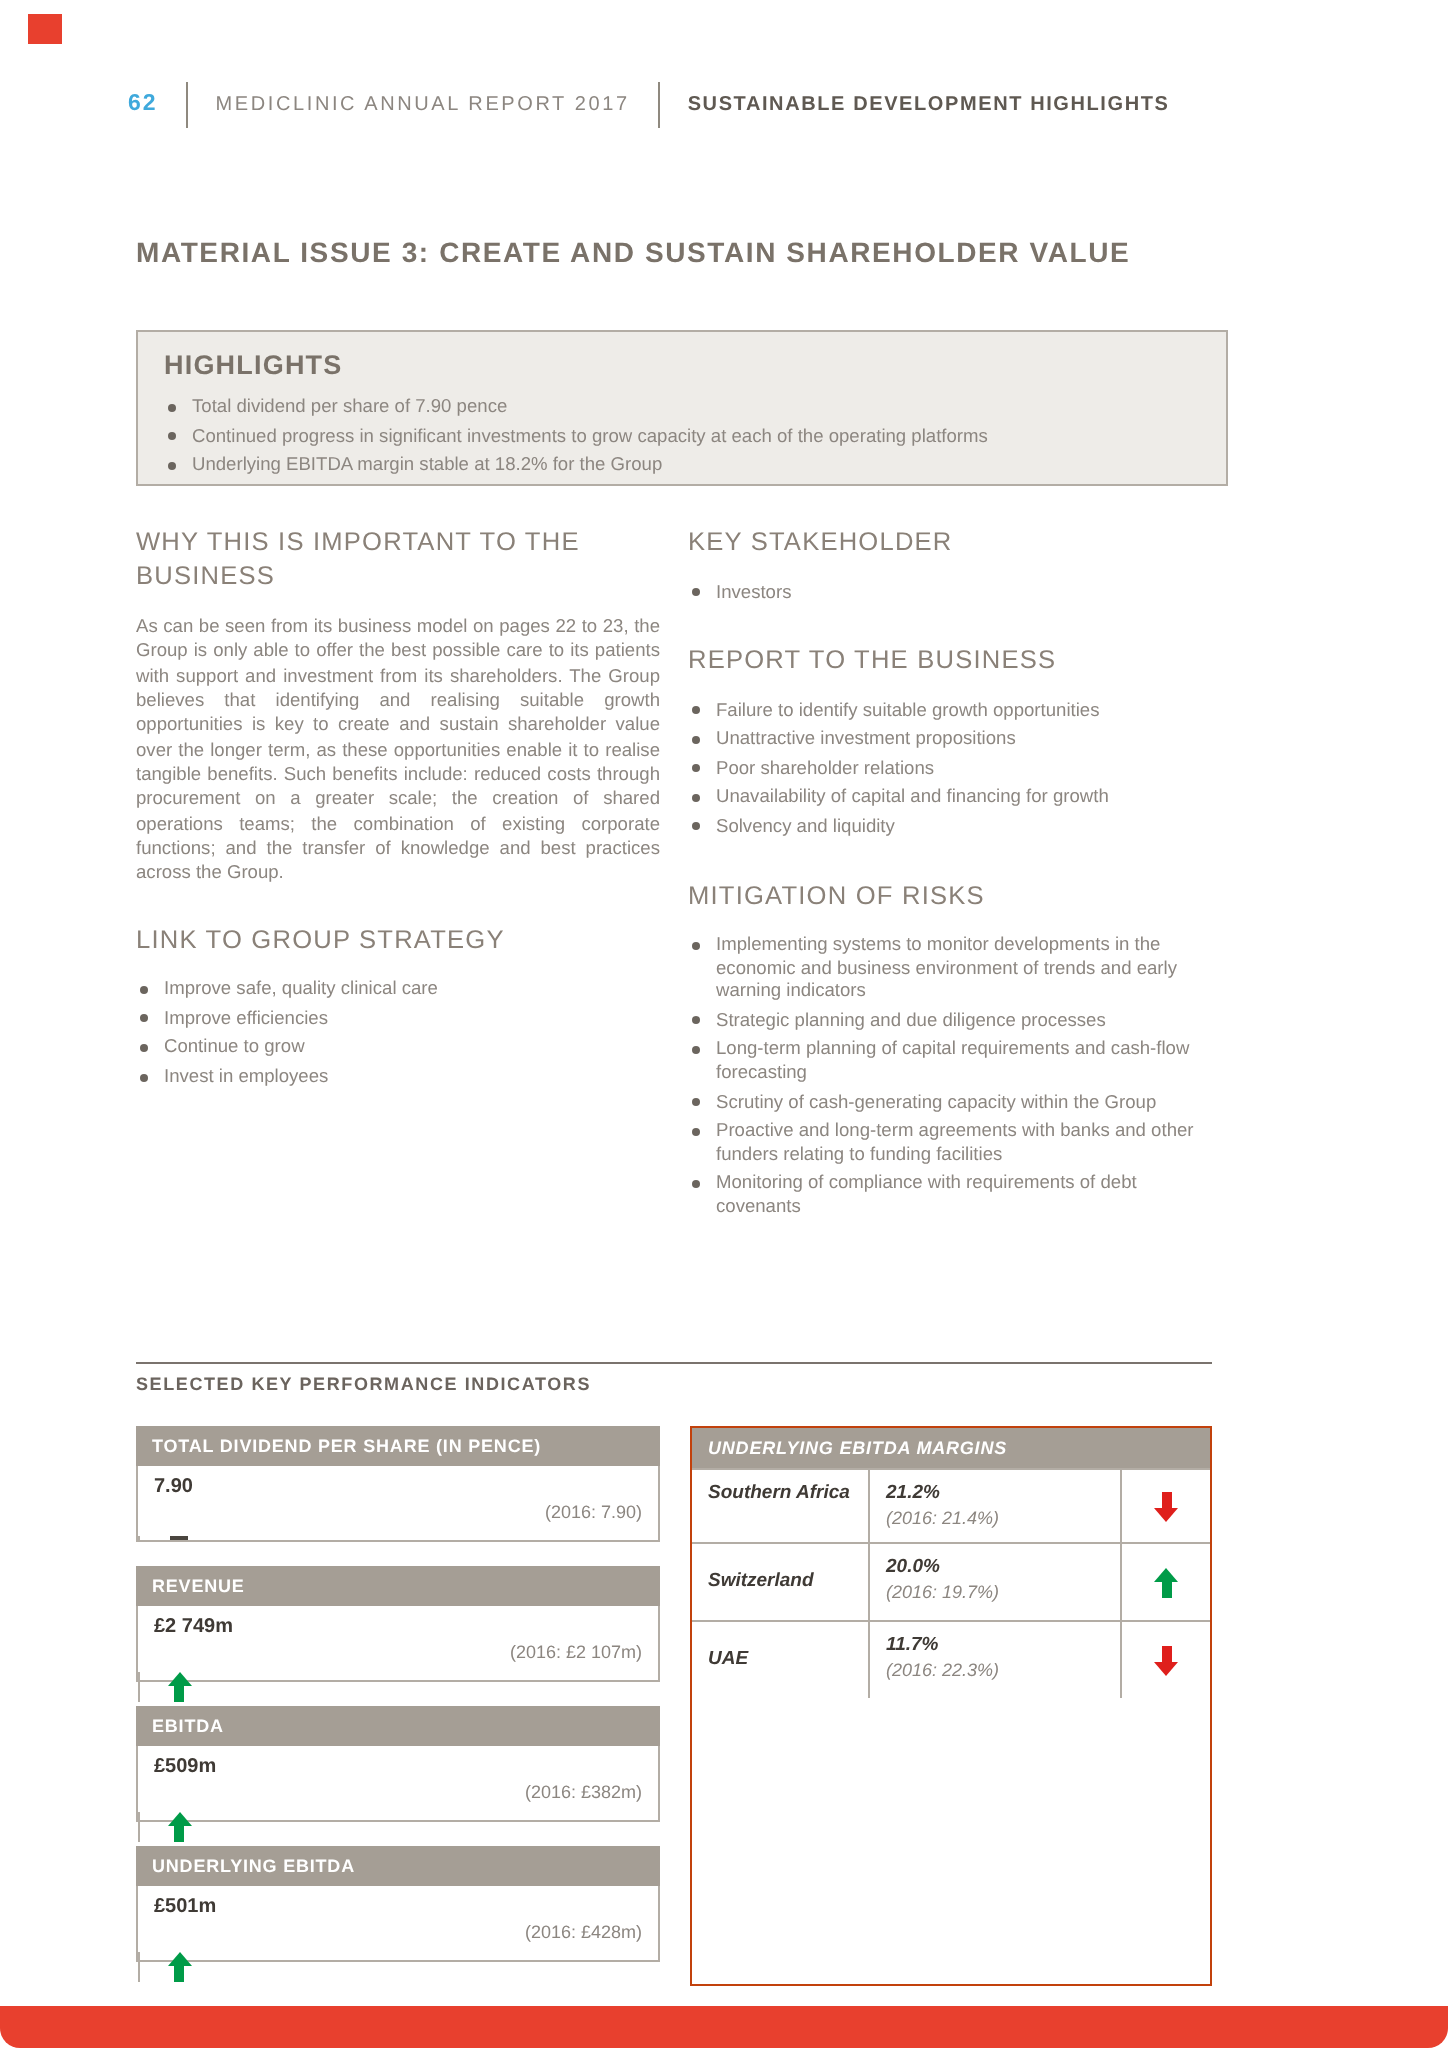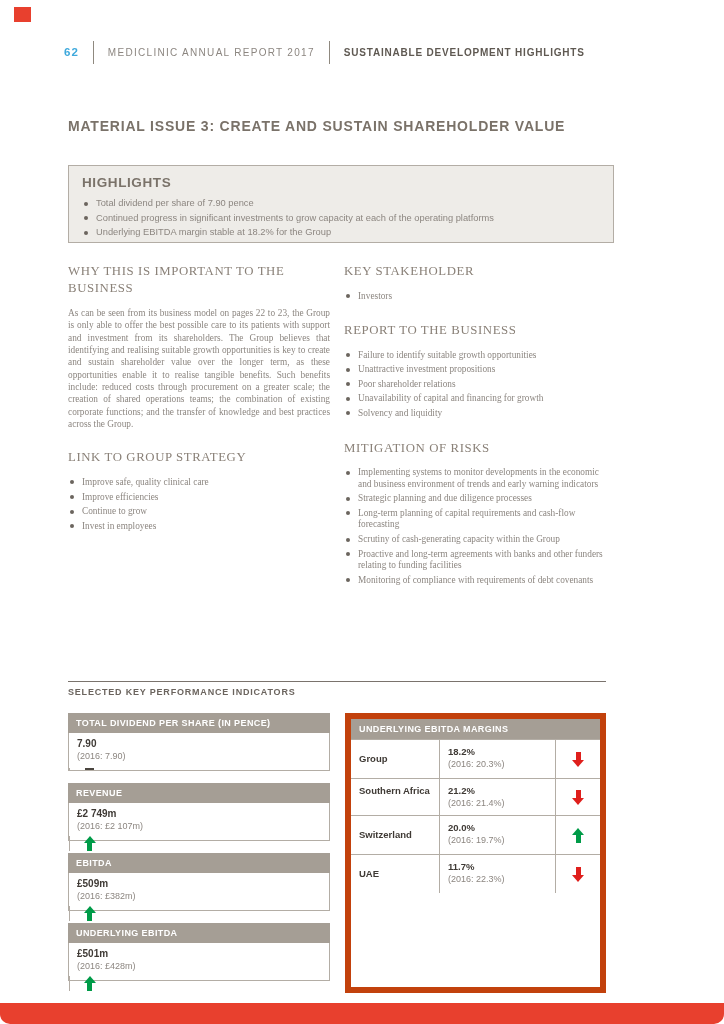--- a/index.html
+++ b/index.html
@@ -29,44 +29,44 @@
 
   
   ul.blist { list-style:none; }
   ul.blist li { position:relative; padding-left:14px; font-size:9.3px; color:#8c8680;
     line-height:11.6px; margin-bottom:3px; }
   ul.blist li::before { content:""; position:absolute; left:2px; top:3.5px; width:4px; height:4px;
     border-radius:50%; background:#6b655e; }
 
   
   .cols { position:absolute; top:263px; left:68px; width:538px; display:flex; gap:14px; }
-  .col { width:262px;font-family:Liberation Serif, serif; }
+  .col { width:262px; }
   .col h2 { font-size:12.8px; font-weight:normal; color:#8a8178; letter-spacing:0.6px;
     line-height:16.5px; margin-bottom:11px; }
   .col p { font-size:9.3px; color:#8c8680; line-height:12.35px; text-align:justify; margin-bottom:19px; }
   .col .gap { height:17px; }
 
   
   .kpi-label-wrap { position:absolute; top:681px; left:68px; width:538px;
     border-top:1.5px solid #7a736d; padding-top:5px; }
   .kpi-label { font-size:9px; font-weight:bold; color:#6b645e; letter-spacing:0.8px; }
 
   .kpi-grid { position:absolute; top:713px; left:68px; width:538px; display:flex; gap:15px; }
   .kpi-left { width:262px; }
   .kpi-box { margin-bottom:12px; }
   .kpi-box-hd { height:20px; background:#a59e95; color:#fff; font-size:9px; font-weight:bold;
     letter-spacing:0.4px; display:flex; align-items:center; padding:0 8px; }
   .kpi-box-bd { display:flex; border:1px solid #b3ada5; border-top:none; height:38px; background:#fff;flex-direction:column; }
   .kpi-val { flex:1; padding:4px 8px; }
   .kpi-val .v { font-size:10px; font-weight:bold; color:#3f3a35; line-height:13px; }
-  .kpi-val .pv { font-size:9px; color:#8c8680; line-height:12px; }
+  .kpi-val .pv { font-size:9px; color:#8c8680; line-height:12px;text-align:right; }
   .kpi-arrow-cell { width:40px; border-left:1px solid #b3ada5; display:flex; align-items:center; justify-content:center; }
 
   
-  .mtable { width:261px; border:6px solid #c2410c; }
+  .mtable { width:261px; border:1px solid #c2410c;font-style:italic; }
   .mtable-hd { height:20px; background:#a59e95; color:#fff; font-size:9px; font-weight:bold;
     letter-spacing:0.4px; display:flex; align-items:center; padding:0 8px; }
   .mrow { display:flex; border-top:1px solid #b3ada5; background:#fff; }
   .mrow:first-of-type { border-top:none; }
   .mrow .lbl { width:88px; padding:6px 8px; font-size:9.5px; font-weight:bold; color:#3f3a35; line-height:12px; }
   .mrow .val { flex:1; border-left:1px solid #b3ada5; padding:6px 8px; }
   .mrow .val .v { font-size:9.5px; font-weight:bold; color:#3f3a35; line-height:12px; }
   .mrow .val .pv { font-size:9px; color:#8c8680; line-height:12px; }
   .mrow .arr { width:45px; border-left:1px solid #b3ada5; display:flex; align-items:center; justify-content:center; }
   .r-group .lbl, .r-switzerland .lbl, .r-uae .lbl { line-height:26px; }
@@ -206,30 +206,20 @@
             <span class="trend trend-up"></span>
           </div>
         </div>
       </div>
 
     </div>
 
     <div class="mtable">
       <div class="mtable-hd">UNDERLYING EBITDA MARGINS</div>
 
-      <div class="mrow r-group">
-        <div class="lbl">Group</div>
-        <div class="val">
-          <div class="v">18.2%</div>
-          <div class="pv">(2016: 20.3%)</div>
-        </div>
-        <div class="arr">
-          <span class="trend trend-down"></span>
-        </div>
-      </div>
 
       <div class="mrow tall">
         <div class="lbl">Southern Africa</div>
         <div class="val">
           <div class="v">21.2%</div>
           <div class="pv">(2016: 21.4%)</div>
         </div>
         <div class="arr">
           <span class="trend trend-down"></span>
         </div>

